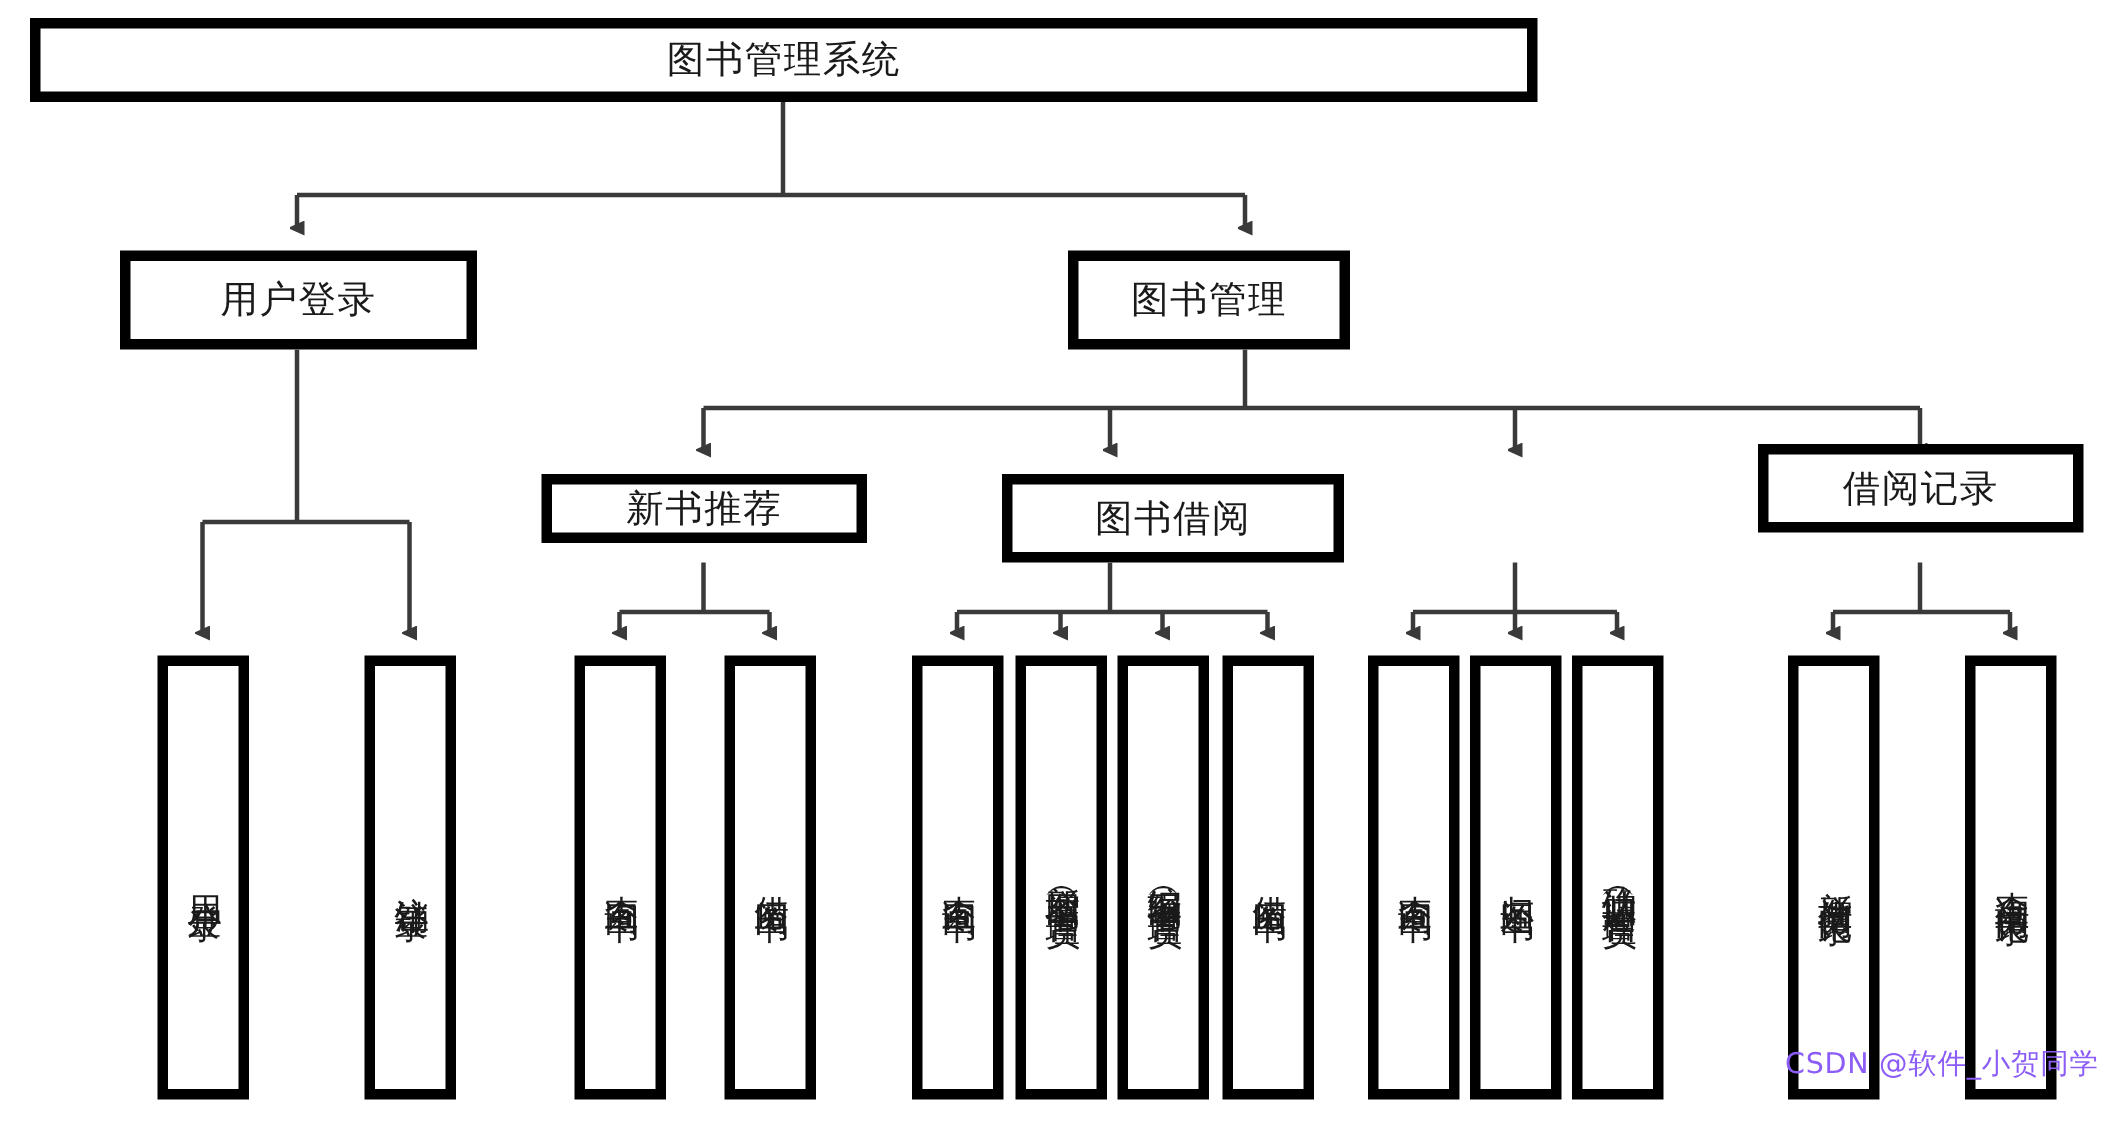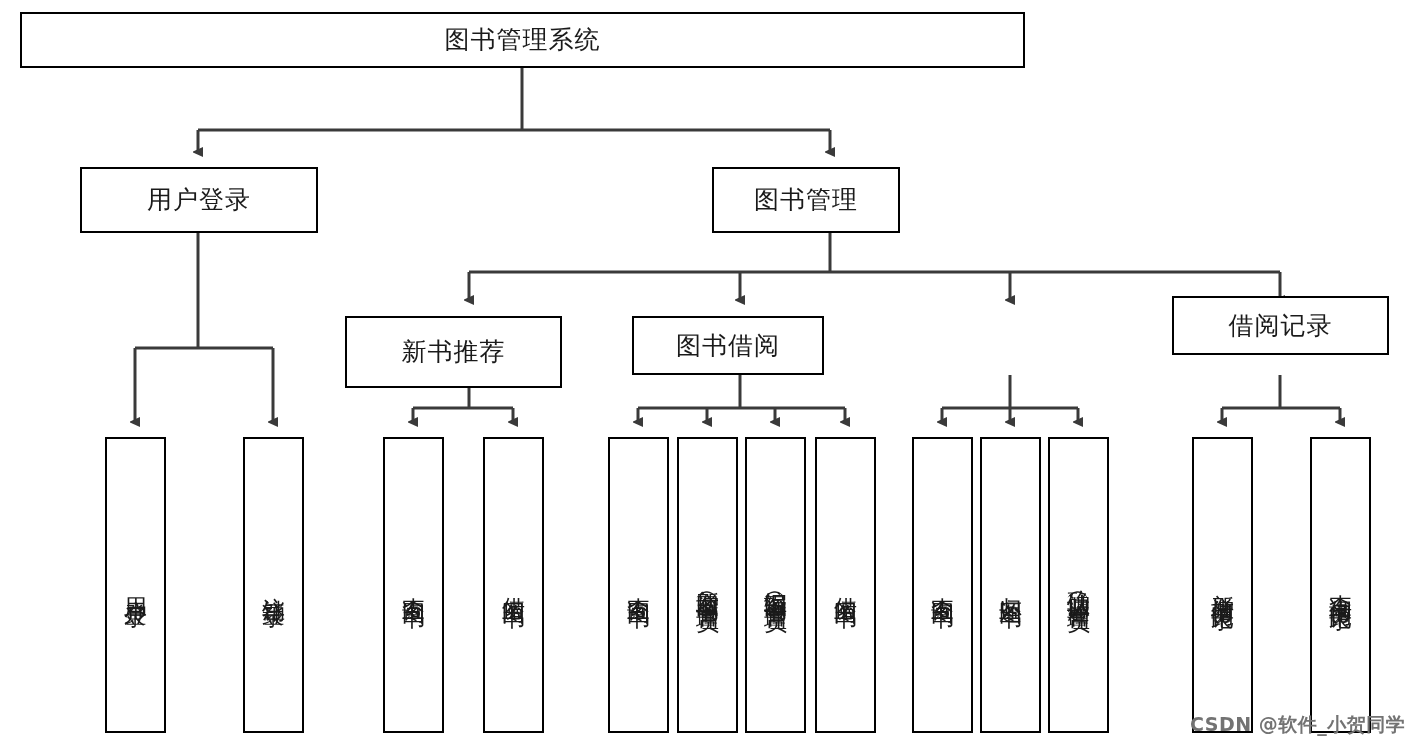--- a/index.html
+++ b/index.html
@@ -24,21 +24,21 @@
     left: 0;
     top: 0;
     width: 1405px;
     height: 747px;
     pointer-events: none;
   }
   .node {
     position: absolute;
     box-sizing: border-box;
     background: #ffffff;
-    border: 2px solid #000000;
+    border: 7px solid #000000;
     display: flex;
     align-items: center;
     justify-content: center;
     color: #1a1a1a;
   }
   .node.horiz {
     font-size: 25px;
     letter-spacing: 1px;
     line-height: 1.1;
   }
@@ -49,26 +49,25 @@
   .node.vert .vlabel {
     writing-mode: vertical-rl;
     text-orientation: upright;
     white-space: nowrap;
     letter-spacing: 3px;
     display: block;
   }
   .watermark {
     position: absolute;
     left: 1190px;
-    top: 712px;
+    top: 696px;
     font-size: 19px;
-    color: #737373;
+    color: #8b5cf6;
     white-space: nowrap;
     letter-spacing: 0.5px;
-    font-weight: bold;
   }
 </style>
 </head>
 <body>
 
 <div id="diagram-root">
 
   <svg class="wires" viewBox="0 0 1405 747" xmlns="http://www.w3.org/2000/svg">
     <defs>
       <marker id="arrow" markerWidth="10" markerHeight="10" refX="5" refY="5" orient="auto" markerUnits="userSpaceOnUse">
@@ -123,24 +122,24 @@
     <span>图书管理系统</span>
   </div>
 
   <div class="node horiz" style="left:80px; top:167px; width:238px; height:66px;">
     <span>用户登录</span>
   </div>
   <div class="node horiz" style="left:712px; top:167px; width:188px; height:66px;">
     <span>图书管理</span>
   </div>
 
-  <div class="node horiz" style="left:345px; top:316px; width:217px; height:72px;">
+  <div class="node horiz" style="left:361px; top:316px; width:217px; height:46px;">
     <span>新书推荐</span>
   </div>
-  <div class="node horiz" style="left:632px; top:316px; width:192px; height:59px;">
+  <div class="node horiz" style="left:668px; top:316px; width:228px; height:59px;">
     <span>图书借阅</span>
   </div>
   <div class="node horiz" style="left:1172px; top:296px; width:217px; height:59px;">
     <span>借阅记录</span>
   </div>
 
   <div class="node vert" style="left:105px; top:437px; width:61px; height:296px;">
     <span class="vlabel">用户登录</span>
   </div>
   <div class="node vert" style="left:243px; top:437px; width:61px; height:296px;">

